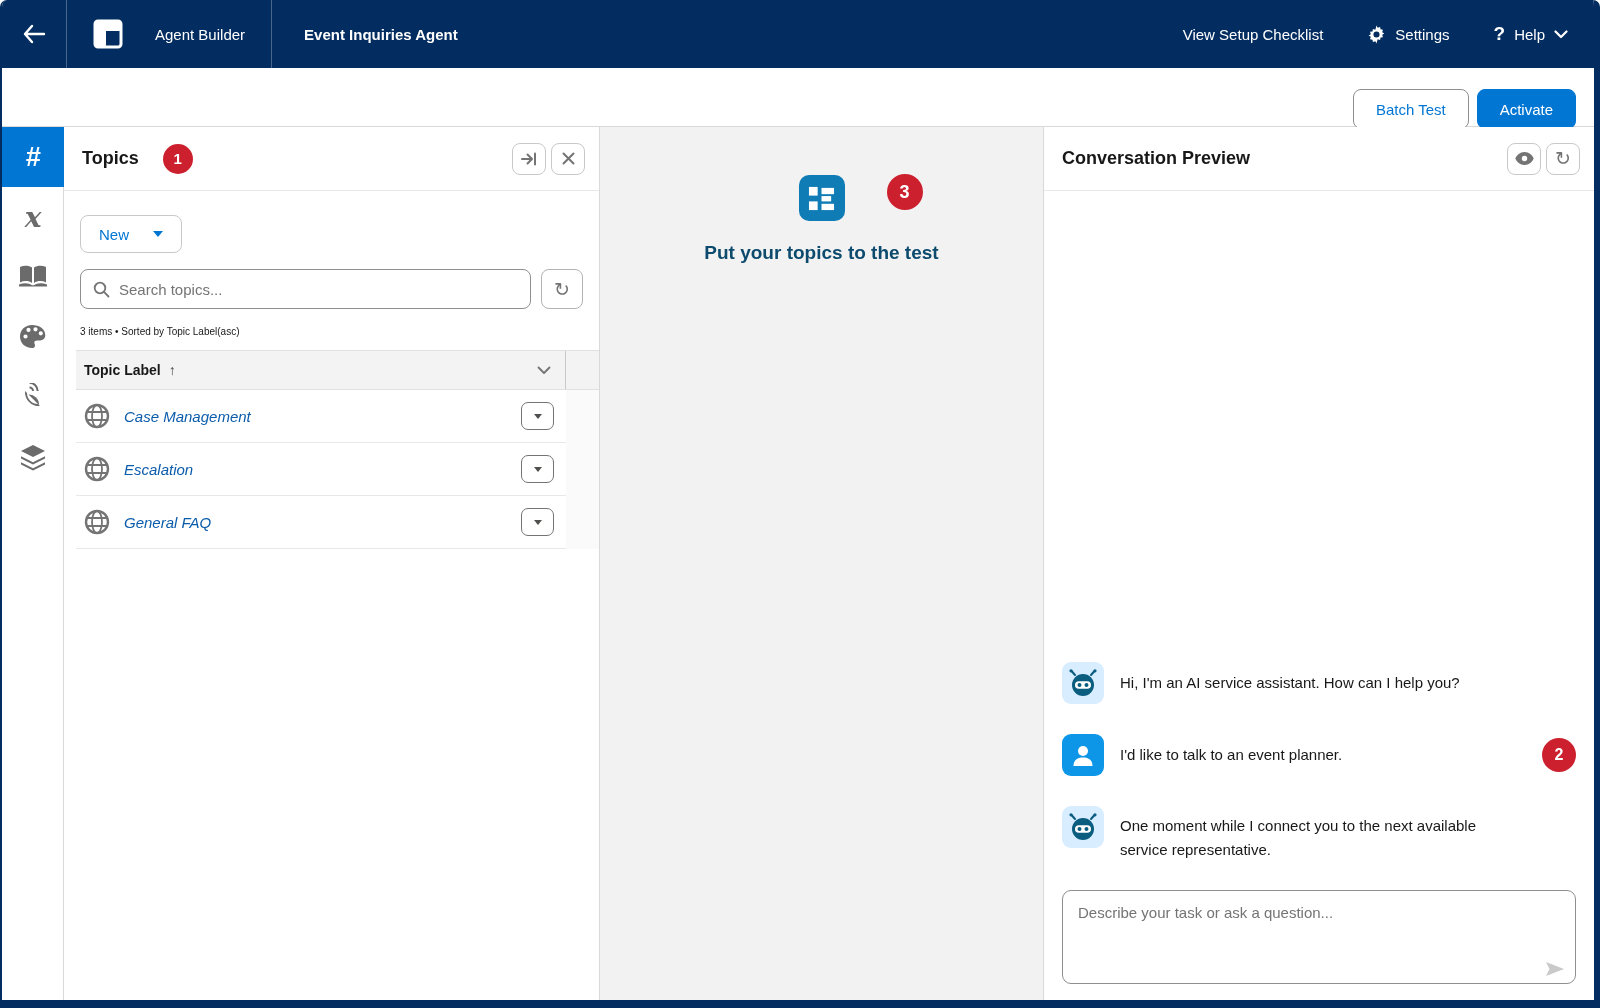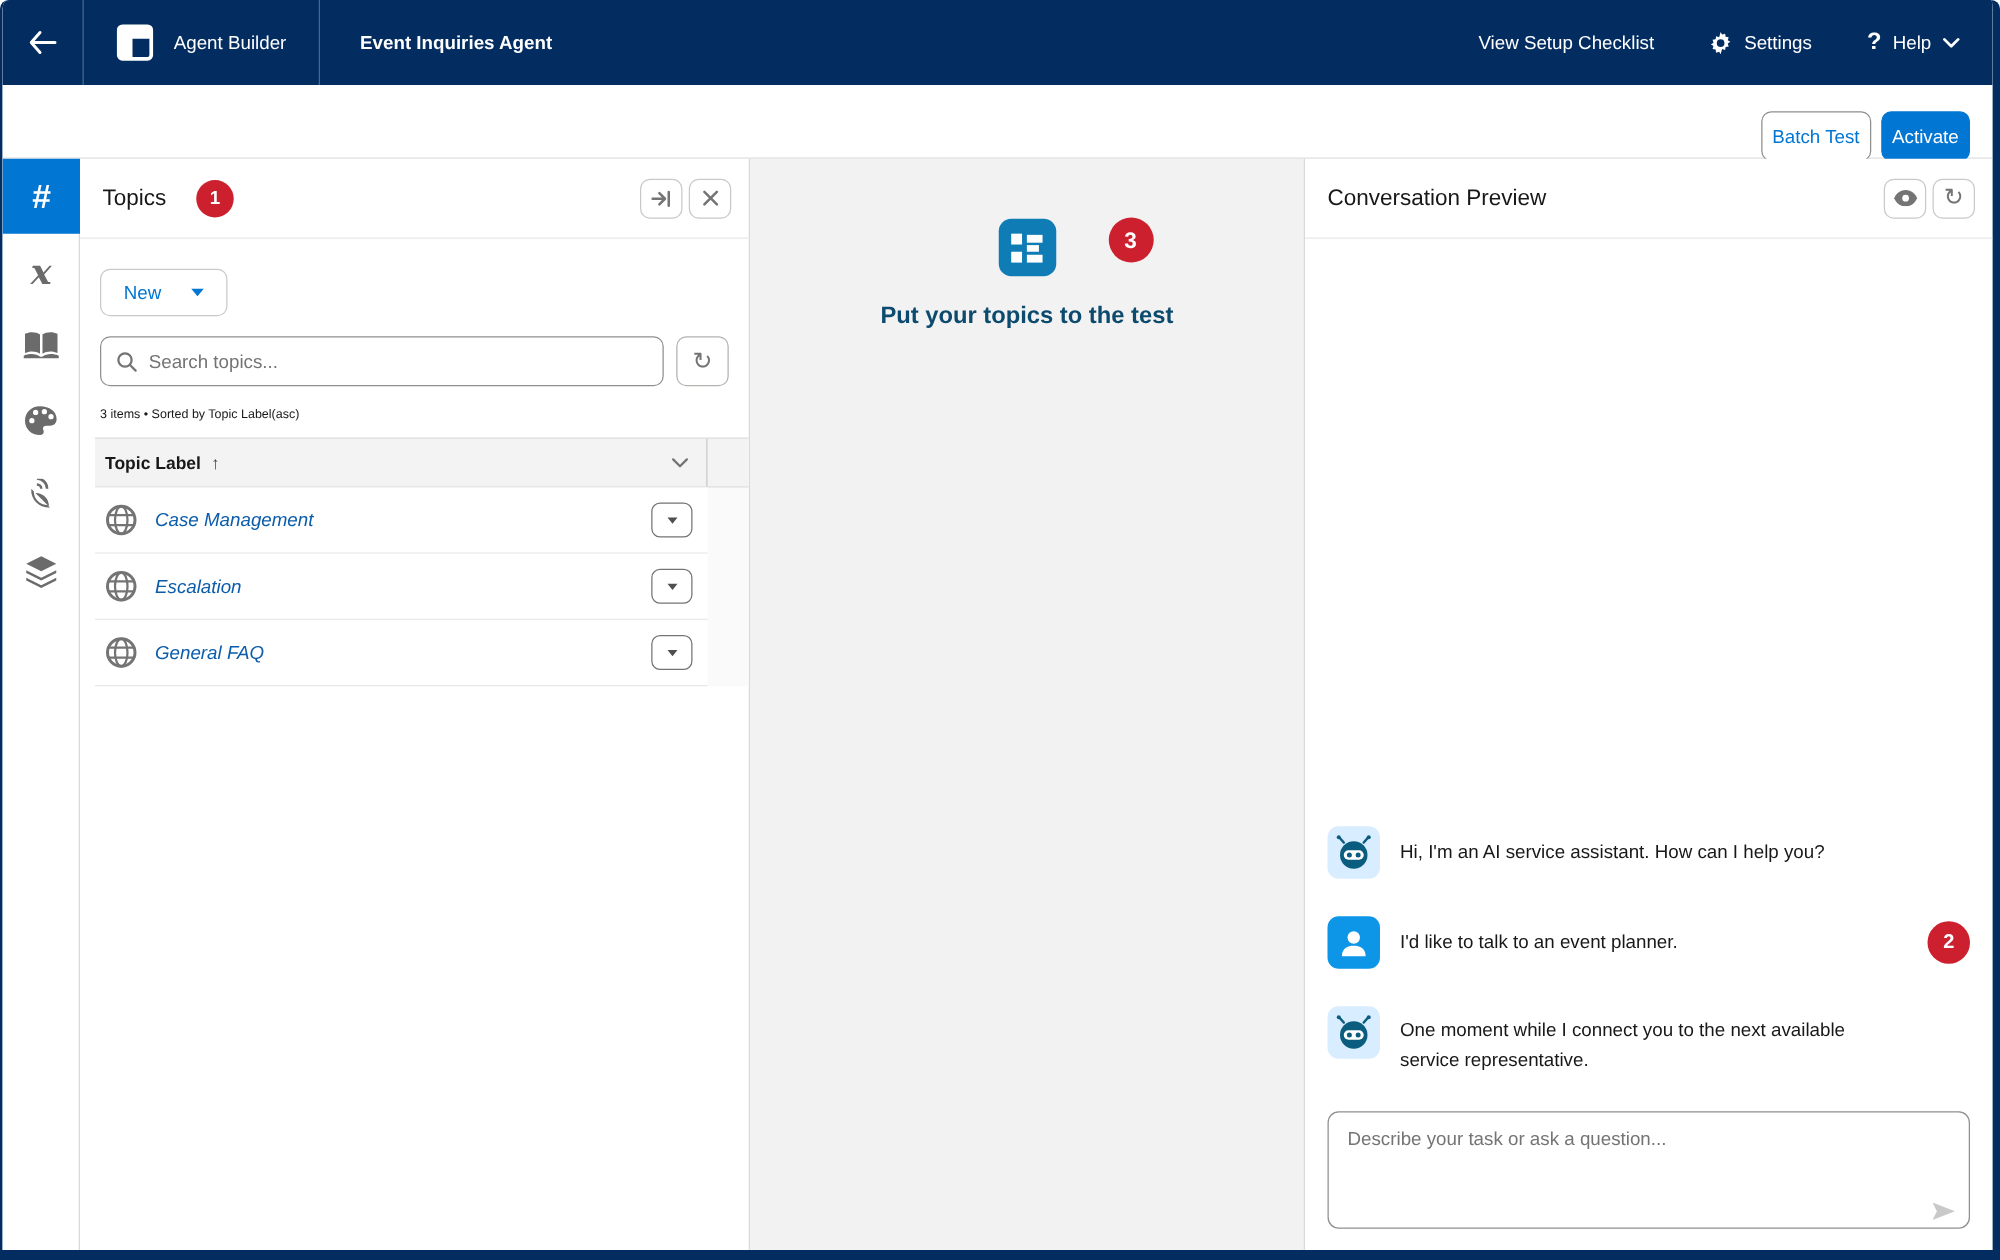--- a/index.html
+++ b/index.html
@@ -6,54 +6,54 @@
   html,body { width:1600px; height:1008px; overflow:hidden; background:#fff;
     font-family:"Liberation Sans", sans-serif; color:#181818; }
   .frame { width:1600px; height:1008px;
     border-left:2px solid #032d60; border-right:6px solid #032d60; border-bottom:8px solid #032d60;
     border-radius:7px 7px 0 0; overflow:hidden; display:flex; flex-direction:column; background:#fff; }
 
   
   .topnav { height:68px; background:#032d60; color:#fff; display:flex; align-items:center; flex:0 0 auto; }
   .topnav .back { width:64px; height:100%; display:flex; align-items:center; justify-content:center; cursor:pointer; }
   .nav-sep { width:1px; height:100%; background:rgba(255,255,255,.28); }
-  .app-section { display:flex; align-items:center; gap:16px; padding:0 26px; height:100%; }
+  .app-section { display:flex; align-items:center; gap:32px; padding:0 26px; height:100%; }
   .app-tile { width:30px; height:30px; position:relative; }
   .app-name { font-size:15px; font-weight:500; }
   .agent-name { margin-left:32px; font-size:15px; font-weight:700; }
   .topnav .spacer { flex:1; }
   .nav-item { display:flex; align-items:center; gap:9px; font-size:15px; cursor:pointer; margin-right:44px; white-space:nowrap; }
   .nav-item:last-child { margin-right:26px; }
   .qmark { font-size:19px; font-weight:700; }
 
   
   .toolbar { height:59px; border-bottom:1px solid #d9d9d9; display:flex; align-items:center;
     justify-content:flex-end; gap:8px; padding-right:18px; background:#fff; flex:0 0 auto; }
   .btn { height:40px; border-radius:8px; display:flex; align-items:center; justify-content:center;
-    font-size:15px; font-weight:500; cursor:pointer; padding:0 8px;margin-top:24px; }
+    font-size:15px; font-weight:500; cursor:pointer; padding:0 22px;margin-top:24px; }
   .btn-outline { border:1px solid #8f8f8f; color:#0176d3; background:#fff; }
   .btn-primary { background:#0176d3; color:#fff; border:1px solid #0176d3; }
 
   
   .main { flex:1; display:flex; min-height:0; }
 
   
   .rail { width:62px; border-right:1px solid #d9d9d9; background:#fff; display:flex; flex-direction:column; }
   .rail-item { width:62px; height:60px; display:flex; align-items:center; justify-content:center;
     color:#6b6b6b; cursor:pointer; }
   .rail-item.active { background:#0176d3; color:#fff; }
   .rail-hash { font-size:27px; font-weight:700; font-style:italic; }
   .rail-x { font-family:"DejaVu Serif", serif; font-style:italic; font-weight:700; font-size:28px; }
   .rail-item svg { fill:#6b6b6b; }
 
   
   .topics { width:536px; border-right:1px solid #d9d9d9; background:#fff; display:flex; flex-direction:column; }
   .panel-header { height:64px; flex:0 0 auto; display:flex; align-items:center; padding:0 14px 0 18px;
     border-bottom:1px solid #e8e8e8; }
-  .panel-title { font-size:18px; font-weight:400; }
+  .panel-title { font-size:18px; font-weight:700; }
   .badge { border-radius:50%; background:#cd202e; color:#fff; font-weight:700;
     display:flex; align-items:center; justify-content:center; }
   .badge-sm { width:30px; height:30px; font-size:15px; margin-left:24px; }
   .ph-spacer { flex:1; }
   .icon-btn { width:34px; height:32px; border:1px solid #c9c9c9; border-radius:8px; background:#fff;
     display:flex; align-items:center; justify-content:center; cursor:pointer; color:#747474; }
   .icon-btn + .icon-btn { margin-left:5px; }
 
   .topics-body { padding:18px 16px 0 16px; }
   .desc-row { display:flex; gap:12px; }

